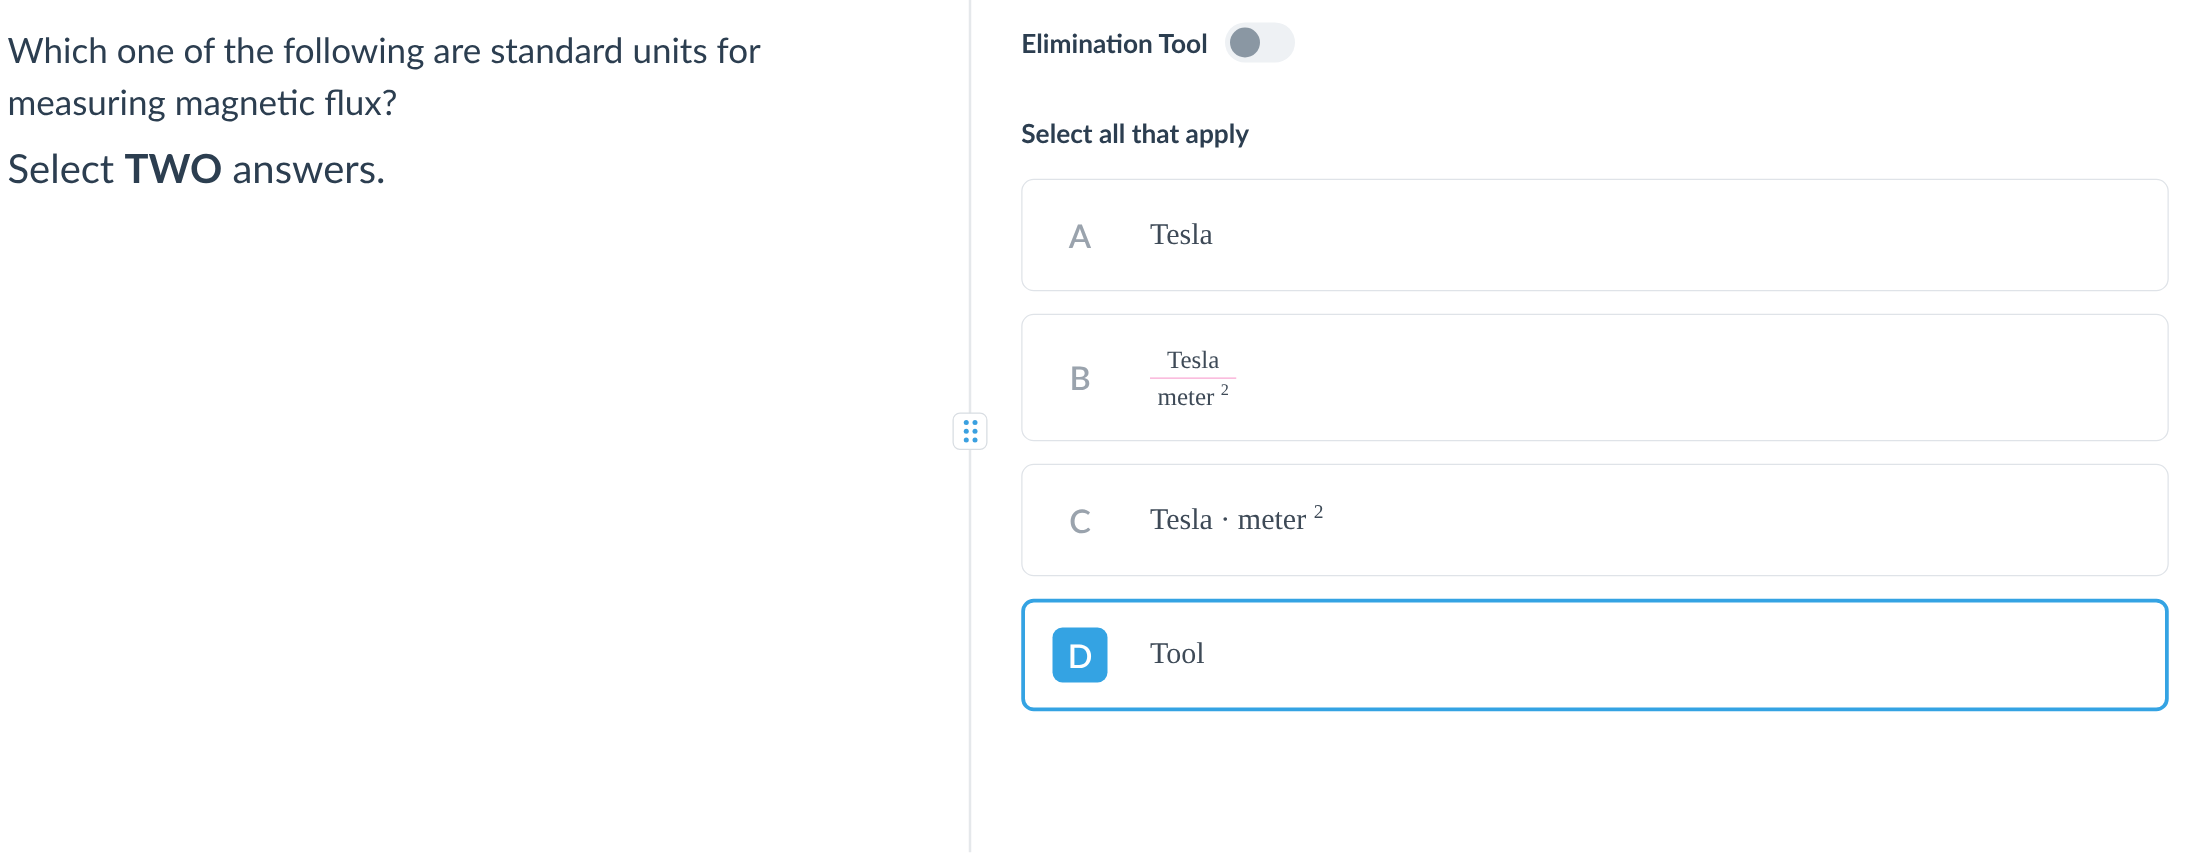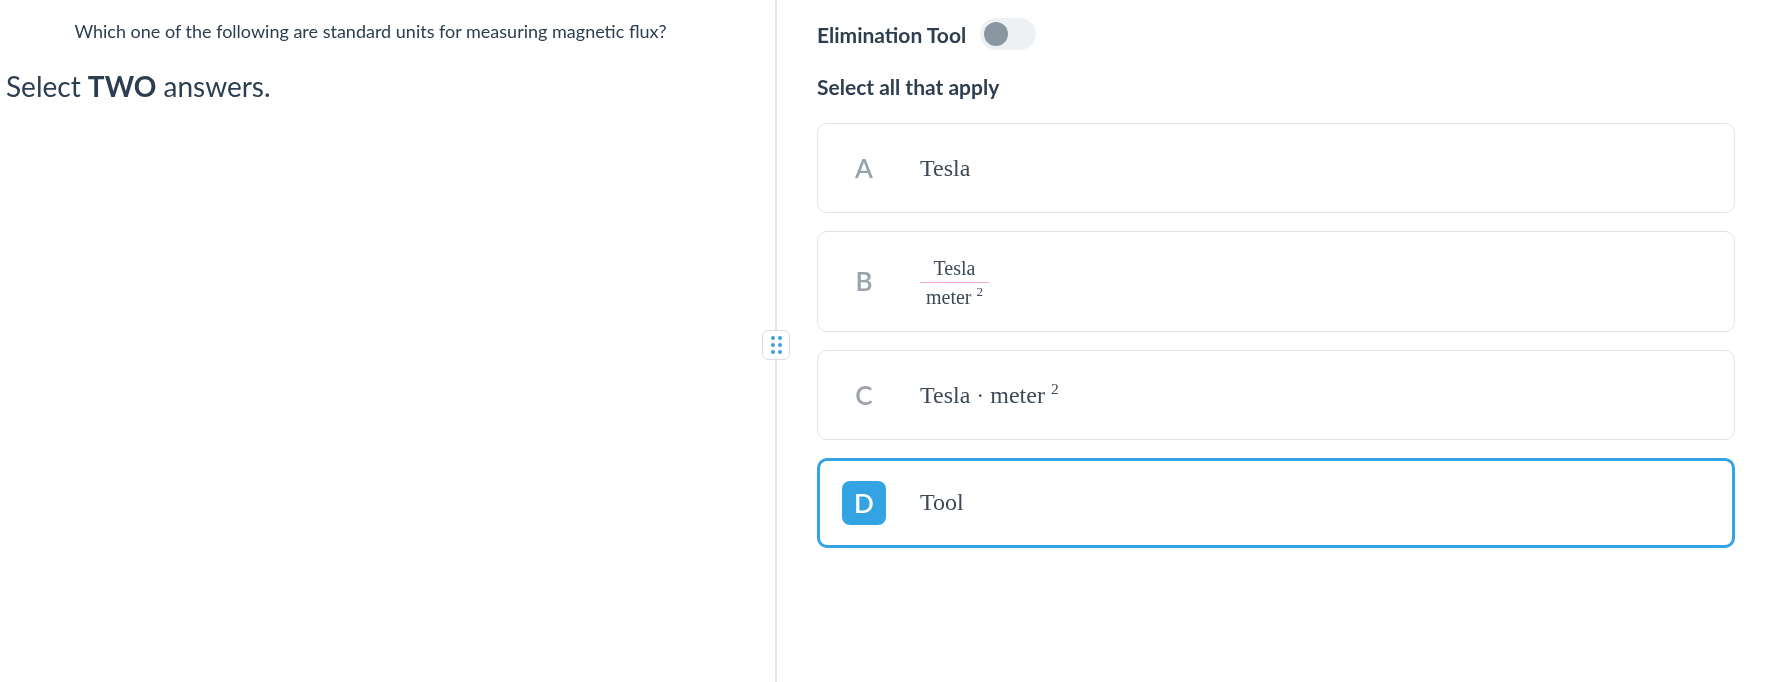--- a/index.html
+++ b/index.html
@@ -50,36 +50,35 @@
     gap: 3px;
   }
   .drag-dots span {
     width: 4px; height: 4px; border-radius: 50%; background: #3aa0e0;
   }
   .right {
     flex: 1;
     padding: 18px 30px 0 40px;
   }
   .question {
-    font-size: 18px;
+    font-size: 28px;
     line-height: 1.5;
     color: #2c3e50;
-    text-align: center;
   }
   .question-sub {
-    margin-top: 24px;
-    font-size: 28px;
+    margin-top: 12px;
+    font-size: 32px;
     color: #2c3e50;
   }
   .question-sub strong { font-weight: 700; }
   .elim-row {
     display: flex;
     align-items: center;
     gap: 14px;
-    margin-bottom: 24px;
+    margin-bottom: 44px;
   }
   .elim-label {
     font-size: 21px;
     font-weight: 700;
     color: #2c3e50;
   }
   .toggle {
     width: 56px;
     height: 32px;
     border-radius: 16px;

